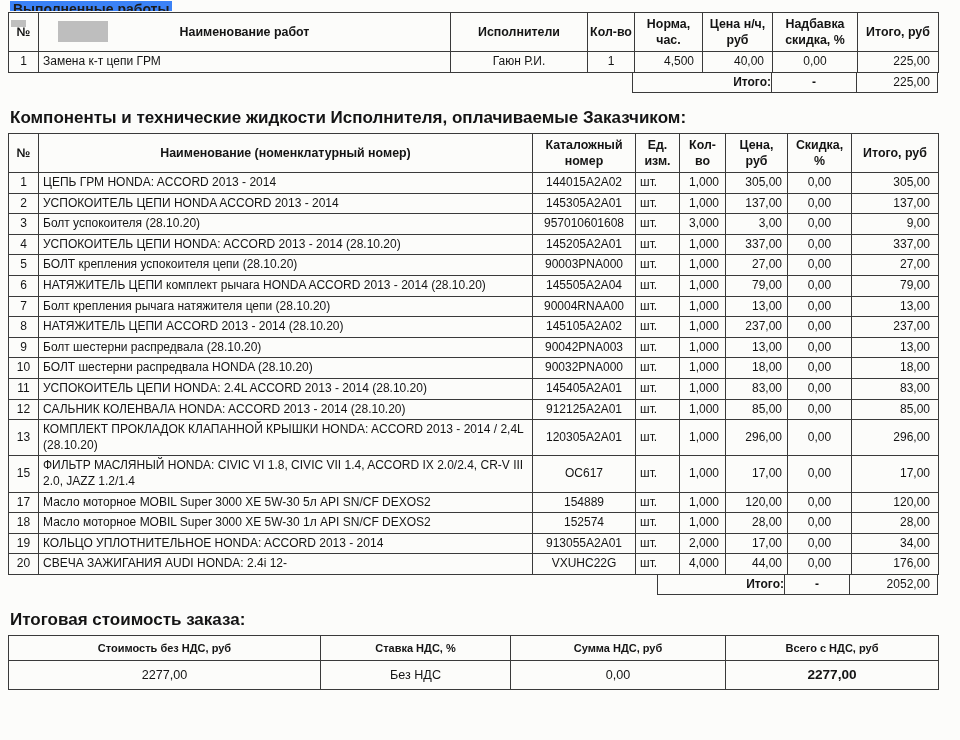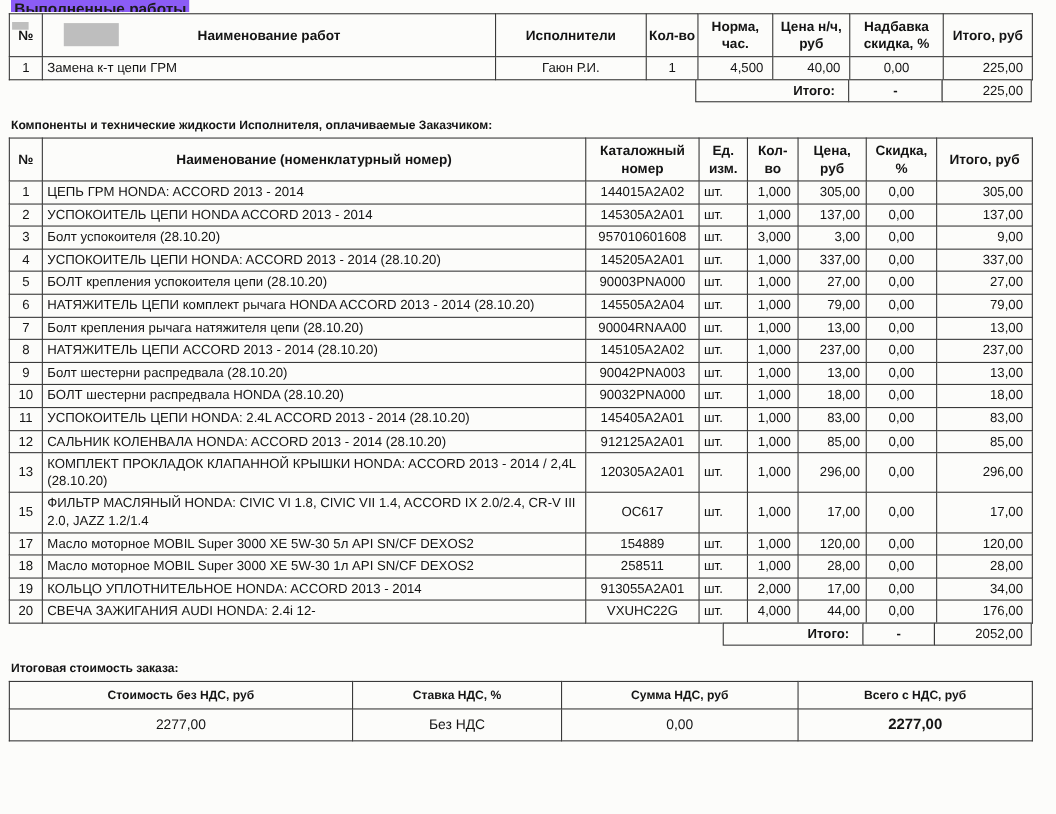--- a/index.html
+++ b/index.html
@@ -9,21 +9,21 @@
     font-family:"Liberation Sans","DejaVu Sans",sans-serif;
     color:#141414;
   }
   .page{position:relative;padding:0 8px;}
 
   
   .cut-title-wrap{height:11px;overflow:hidden;margin:0 0 1px 2px;}
   .cut-title{
     display:inline-block;margin-top:-8px;
     font-size:14px;font-weight:bold;
-    background:#8b5cf6;color:#1c1c1c;padding:0 3px;
+    background:#3b82f6;color:#1c1c1c;padding:0 3px;
   }
 
   
   table.grid{border-collapse:collapse;width:930px;table-layout:fixed;}
   .grid th,.grid td{
     border:1px solid #3a3a3a;
     font-size:12px;line-height:1.3;
     padding:2px 4px;vertical-align:middle;
     overflow:hidden;
   }
@@ -50,28 +50,28 @@
   .comp tbody td:nth-child(7){text-align:center;}
   .comp tbody td:nth-child(8){text-align:right;padding-right:8px;}
 
   
   .totals{display:flex;justify-content:flex-end;width:930px;margin-top:-1px;}
   .totals>span{
     border:1px solid #3a3a3a;box-sizing:border-box;
     height:21px;line-height:19px;font-size:12px;background:#fcfcfa;
   }
   .totals>span + span{margin-left:-1px;}
-  .t-label{text-align:right;padding-right:12px;font-weight:bold;}
+  .t-label{text-align:right;padding-right:0;font-weight:bold;}
   .t-dash{text-align:center;font-weight:bold;}
   .t-value{text-align:right;padding-right:7px;}
   .w-l{width:140px;} .w-d{width:86px;} .w-v{width:82px;}
   .c-l{width:128px;} .c-d{width:66px;} .c-v{width:89px;}
 
   
-  .section-title{font-size:11px;font-weight:bold;margin:15px 0 5px 2px;}
+  .section-title{font-size:17px;font-weight:bold;margin:15px 0 5px 2px;}
 
   
   .summary th{height:18px;font-weight:bold;font-size:11px;}
   .summary tbody td{height:24px;text-align:center;font-size:12.6px;}
   .summary tbody td:nth-child(4){font-weight:bold;font-size:13.6px;}
 
   
   .artifact{position:absolute;pointer-events:none;}
   .artifact-1{left:58px;top:21px;width:50px;height:21px;background:#b7b7b7;opacity:.9;}
   .artifact-2{left:11px;top:20px;width:15px;height:7px;background:#8d8d8d;opacity:.55;}
@@ -300,21 +300,21 @@
           <td>154889</td>
           <td>шт.</td>
           <td>1,000</td>
           <td>120,00</td>
           <td>0,00</td>
           <td>120,00</td>
         </tr>
         <tr>
           <td>18</td>
           <td>Масло моторное MOBIL Super 3000 XE 5W-30 1л API SN/CF DEXOS2</td>
-          <td>258511</td>
+          <td>152574</td>
           <td>шт.</td>
           <td>1,000</td>
           <td>28,00</td>
           <td>0,00</td>
           <td>28,00</td>
         </tr>
         <tr>
           <td>19</td>
           <td>КОЛЬЦО УПЛОТНИТЕЛЬНОЕ HONDA: ACCORD 2013 - 2014</td>
           <td>913055A2A01</td>

